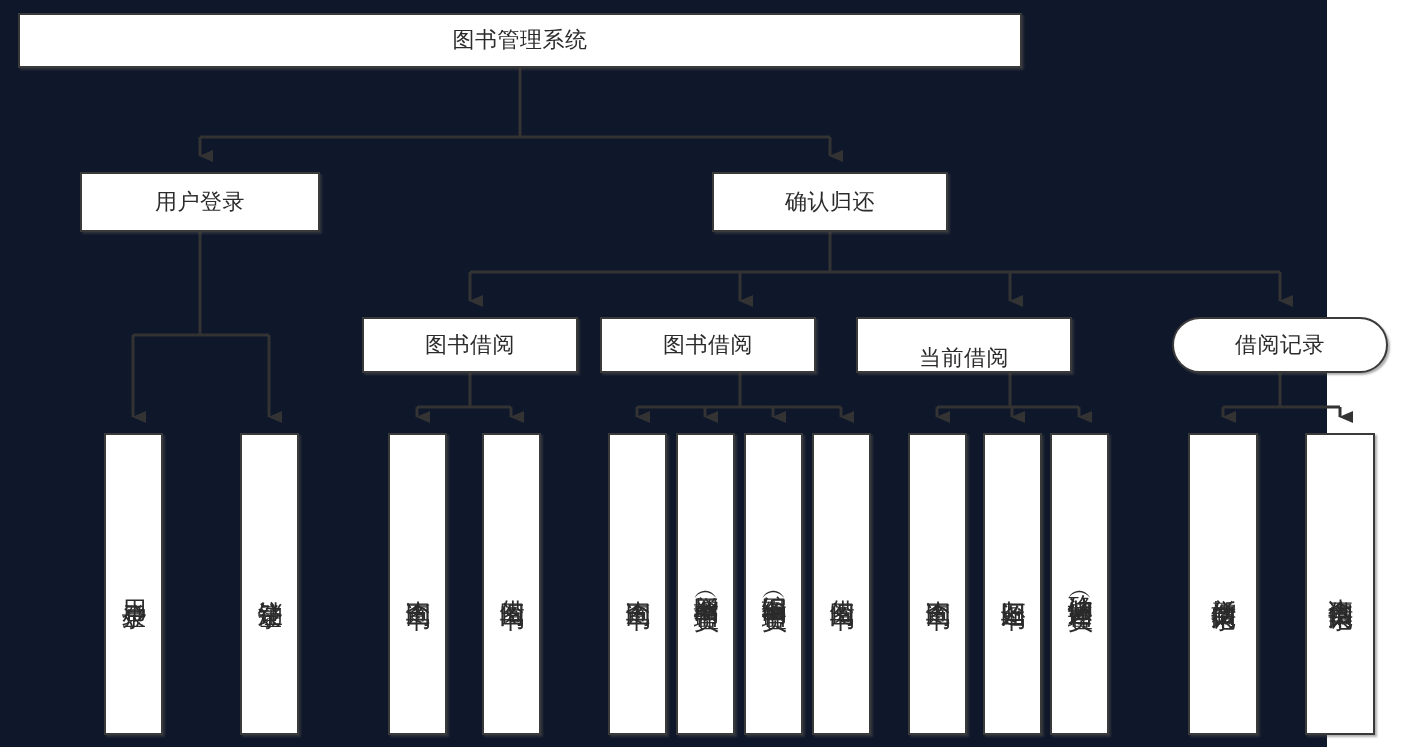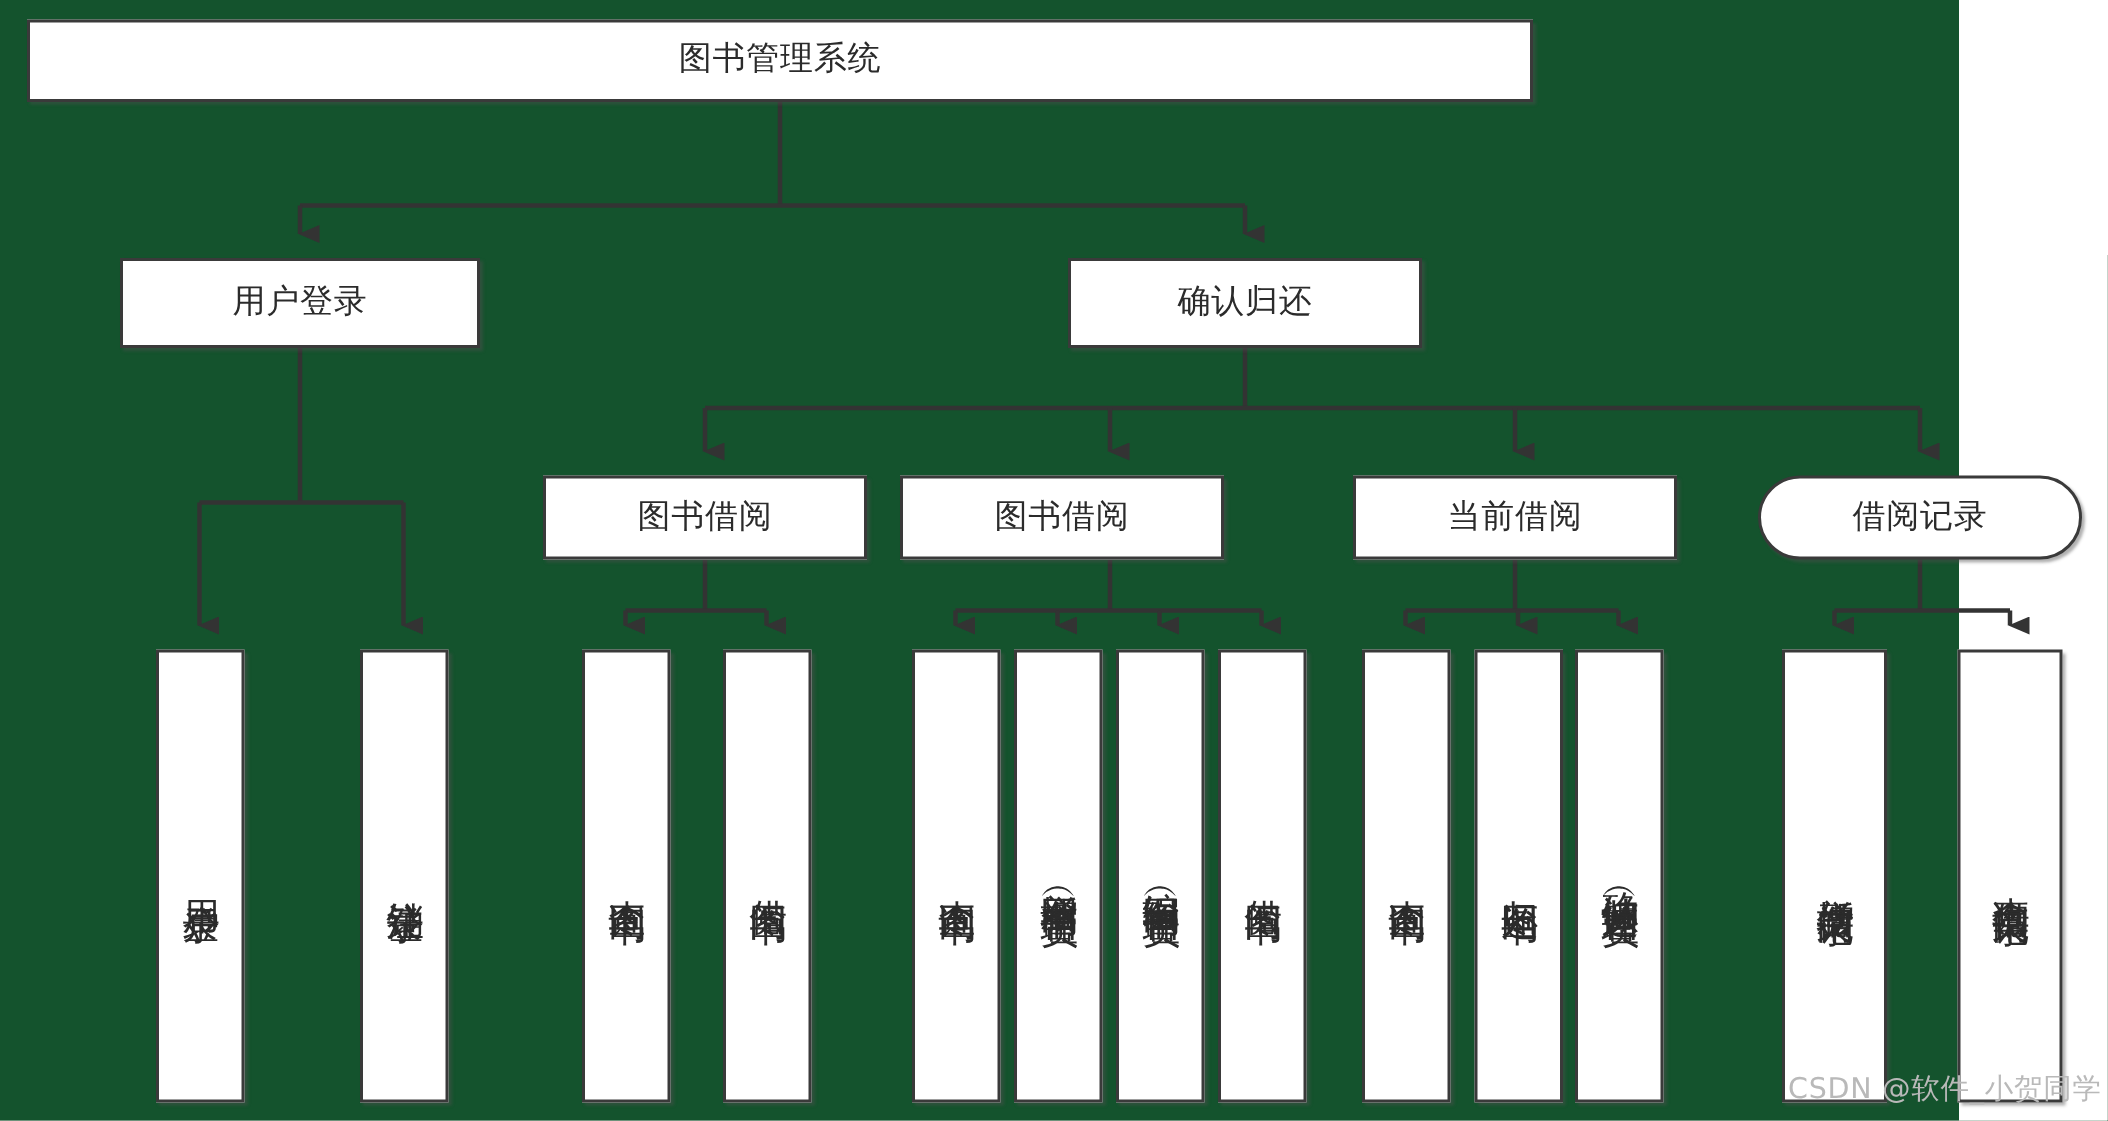--- a/index.html
+++ b/index.html
@@ -10,21 +10,22 @@
   body {
     width: 1405px;
     height: 747px;
     font-family: "DejaVu Sans", "Liberation Sans", sans-serif;
     overflow: hidden;
   }
   #canvas {
     position: relative;
     width: 1306px;
     height: 747px;
-    background: #14532d;
+    background: #0f172a;
+    padding-left: 21px;
   }
   svg#wires {
     position: absolute;
     left: 0;
     top: 0;
     width: 1405px;
     height: 747px;
   }
   .node {
     position: absolute;
@@ -132,21 +133,21 @@
   <div class="node" style="left:712px; top:172px; width:236px; height:60px;">
     <span class="node-label">确认归还</span>
   </div>
 
   <div class="node" style="left:362px; top:317px; width:216px; height:56px;">
     <span class="node-label">图书借阅</span>
   </div>
   <div class="node" style="left:600px; top:317px; width:216px; height:56px;">
     <span class="node-label">图书借阅</span>
   </div>
-  <div class="node" style="left:902px; top:317px; width:216px; height:56px;">
+  <div class="node" style="left:856px; top:317px; width:216px; height:56px;align-items:flex-end;">
     <span class="node-label">当前借阅</span>
   </div>
   <div class="node" style="left:1172px; top:317px; width:216px; height:56px;border-radius:28px;">
     <span class="node-label">借阅记录</span>
   </div>
 
   <div class="node vertical" style="left:104px; top:433px; width:59px; height:302px;">
     <span class="node-label">用户登录</span>
   </div>
   <div class="node vertical" style="left:240px; top:433px; width:59px; height:302px;">
@@ -183,15 +184,14 @@
     <span class="node-label">确认归还（管理员）</span>
   </div>
 
   <div class="node vertical" style="left:1188px; top:433px; width:70px; height:302px;">
     <span class="node-label">新增借阅记录</span>
   </div>
   <div class="node vertical" style="left:1305px; top:433px; width:70px; height:302px;">
     <span class="node-label">查询借阅记录</span>
   </div>
 
-  <div class="watermark">CSDN @软件_小贺同学</div>
 
 </div>
 
 </body></html>

